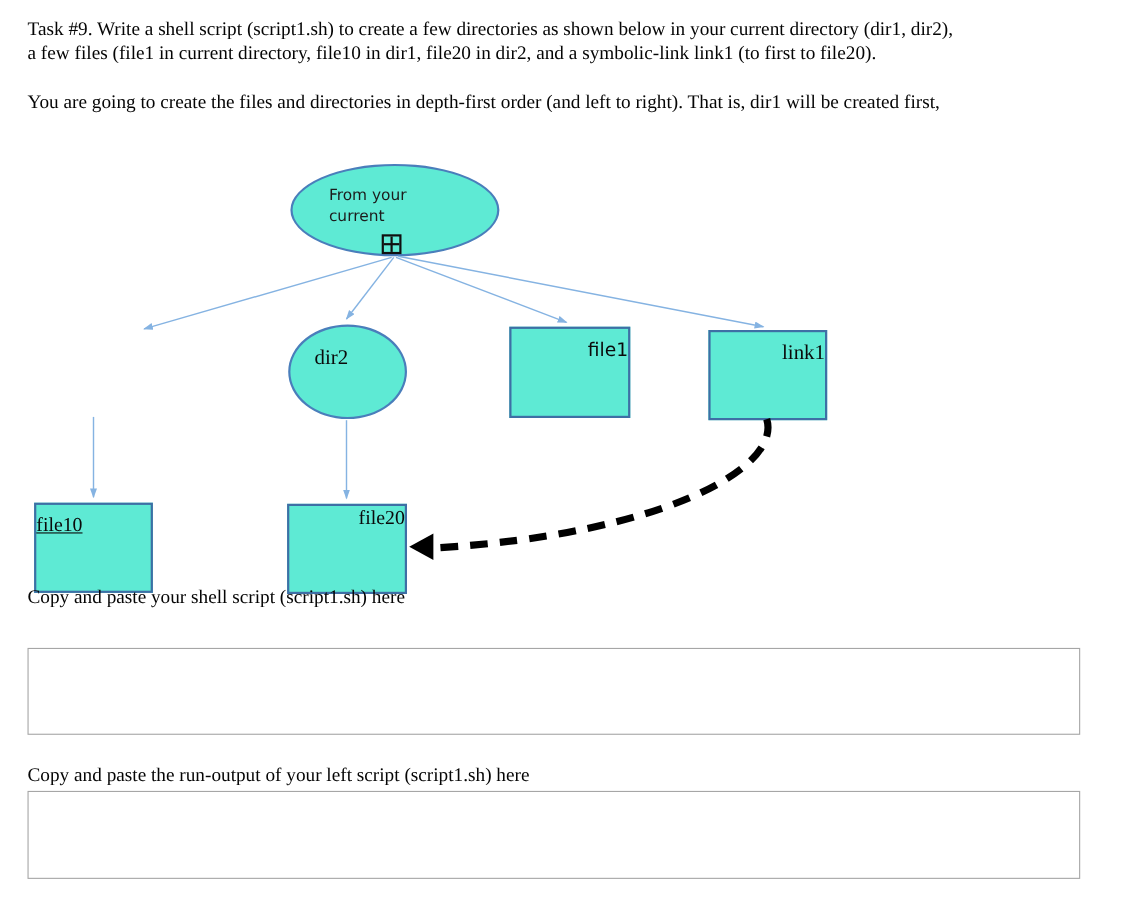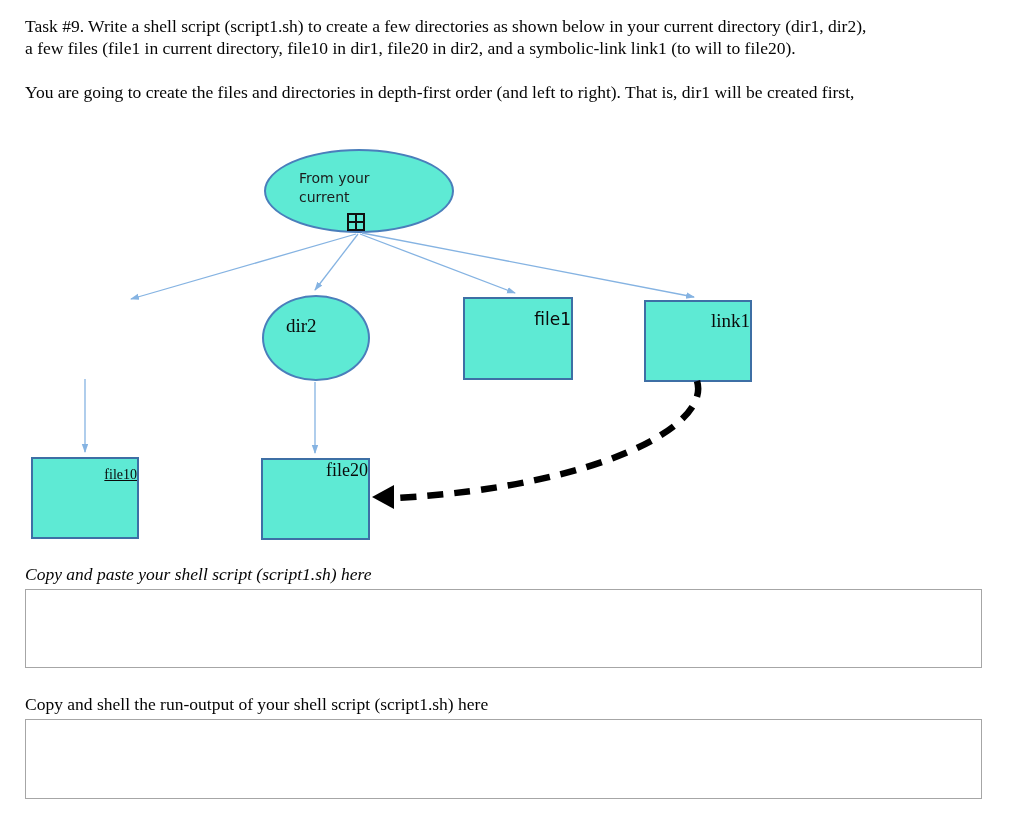--- a/index.html
+++ b/index.html
@@ -36,51 +36,51 @@
 
   #dir1{left:27px;top:294px;width:116px;height:84px;}
   #dir1 .node-label{padding:15px 0 0 22px;}
   #dir2{left:262px;top:295px;width:108px;height:86px;}
   #dir2 .node-label{padding:18px 0 0 22px;}
   #file1{left:463px;top:297px;width:110px;height:83px;}
   #file1 .node-label{font-family:"DejaVu Sans",sans-serif;font-size:17px;text-align:right;padding-top:10px;}
   #link1{left:644px;top:300px;width:108px;height:82px;}
   #link1 .node-label{text-align:right;padding-top:8px;}
   #file10{left:31px;top:457px;width:108px;height:82px;}
-  #file10 .node-label{text-align:right;padding-top:8px;font-size:14px;text-decoration:underline;}
+  #file10 .node-label{text-align:left;padding-top:8px;font-size:18px;text-decoration:underline;}
   #file20{left:261px;top:458px;width:109px;height:82px;}
   #file20 .node-label{text-align:right;padding-top:0;font-size:18px;}
 
   .overlay{position:absolute;left:0;top:0;pointer-events:none;}
   .conn{stroke:var(--connector,#85b3e2);stroke-width:1.3;fill:none;}
   .mhead{fill:var(--connector,#85b3e2);}
   .dashed-arrow{stroke:var(--dashed-arrow,#000);stroke-width:6.5;fill:none;
                 stroke-dasharray:16 11;stroke-linecap:butt;}
   .dashed-arrow-head{fill:var(--dashed-arrow,#000);}
 
   
   .section-label{position:absolute;left:25px;margin:0;font-size:17.5px;color:#050505;}
-  #label1{top:564px;font-style:italic;}
+  #label1{top:532px;}
   #label2{top:694px;}
   .answer-box{
     position:absolute;left:25px;width:957px;box-sizing:border-box;
     border:1.5px solid var(--answer-box-border,#a6a6a6);background:#fff;
     resize:none;outline:none;font:15px "Liberation Sans",sans-serif;padding:4px;
   }
   #box1{top:589px;height:79px;}
   #box2{top:719px;height:80px;}
 </style>
 </head>
 <body>
 
 <div>
 
   <p class="para" id="p1">
       <span class="line">Task #9. Write a shell script (script1.sh) to create a few directories as shown below in your current directory (dir1, dir2),</span>
-      <span class="line">a few files (file1 in current directory, file10 in dir1, file20 in dir2, and a symbolic-link link1 (to will to file20).</span>
+      <span class="line">a few files (file1 in current directory, file10 in dir1, file20 in dir2, and a symbolic-link link1 (to first to file20).</span>
     </p>
 
   <p class="para" id="p2">
       <span class="line">You are going to create the files and directories in depth-first order (and left to right). That is, dir1 will be created first,</span>
     </p>
 
   <div class="diagram">
 
     <div class="node ellipse" id="root-ellipse">
       <div class="root-text">
@@ -124,16 +124,16 @@
       <line class="conn" x1="85" y1="379" x2="85" y2="452" marker-end="url(#arrow-blue)"></line>
       <line class="conn" x1="315" y1="382" x2="315" y2="453" marker-end="url(#arrow-blue)"></line>
       <path class="dashed-arrow" d="M 697,381 C 711,426 600,486 397,498"></path>
       <polygon class="dashed-arrow-head" points="372,497 394,485 394,509"></polygon>
     </svg>
   </div>
 
   <p class="section-label" id="label1">Copy and paste your shell script (script1.sh) here</p>
   <textarea class="answer-box" id="box1" spellcheck="false" style=""></textarea>
 
-  <p class="section-label" id="label2">Copy and shell the run-output of your shell script (script1.sh) here</p>
+  <p class="section-label" id="label2">Copy and paste the run-output of your left script (script1.sh) here</p>
   <textarea class="answer-box" id="box2" spellcheck="false" style=""></textarea>
 
 </div>
 
 </body></html>

